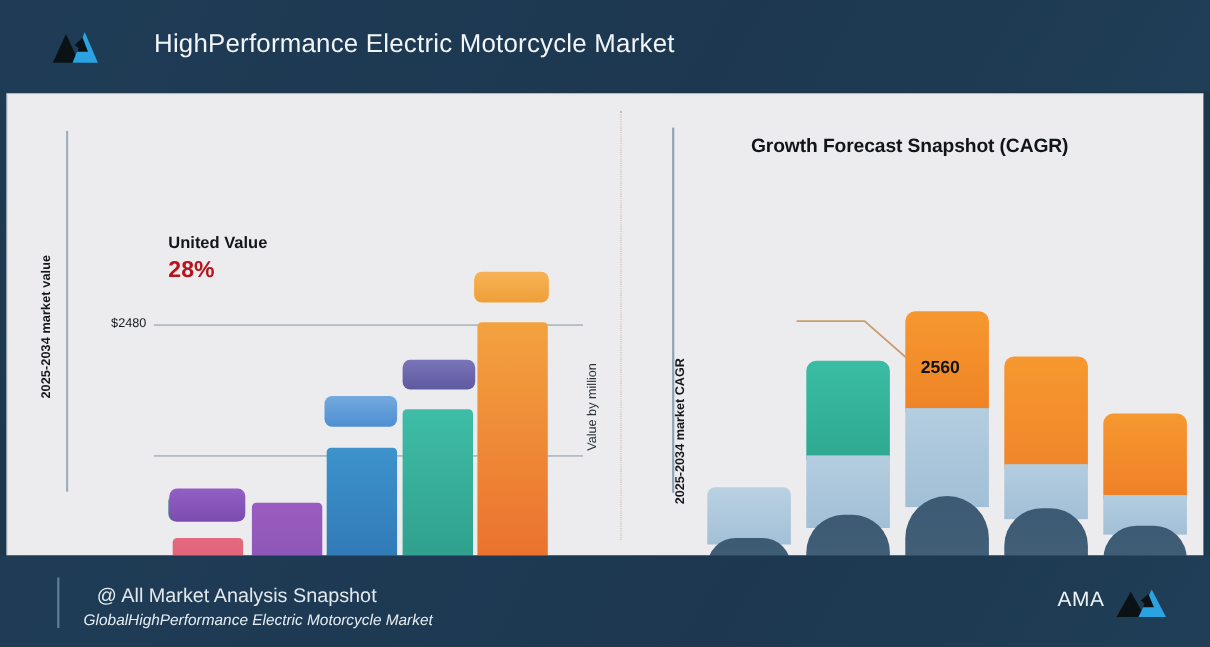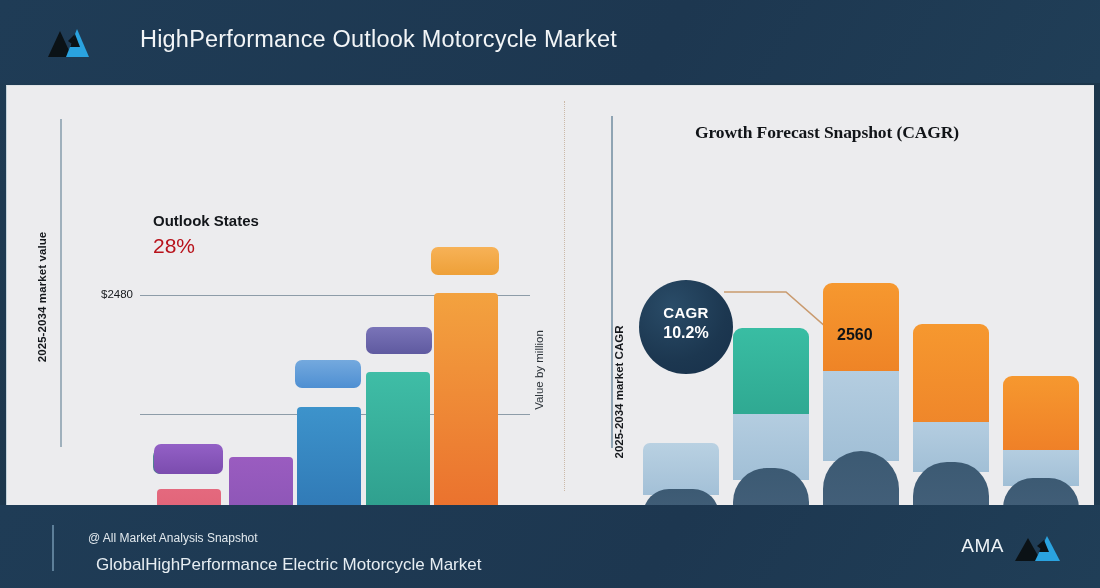--- a/index.html
+++ b/index.html
@@ -49,21 +49,21 @@
   #y-axis-line {
     position: absolute; left: 53px; top: 33px; width: 2px; height: 328px;
     background: #9fb0bc;
   }
   #us-label {
     position: absolute; left: 146px; top: 126px;
     font-size: 15px; font-weight: bold; color: #13161a;
   }
   #us-pct {
     position: absolute; left: 146px; top: 148px;
-    font-size: 21px; font-weight: normal; color: #b8121b;
+    font-size: 21px; font-weight: bold; color: #b8121b;
   }
   .tick-label {
     position: absolute; font-size: 11.5px; color: #16191d; text-align: right; width: 62px;
   }
   .gridline { position: absolute; height: 1px; background: #8d9ca8; }
   #x-axis-line {
     position: absolute; left: 133px; top: 434px; width: 390px; height: 1px; background: #9aa9b4;
   }
 
   .bar { position: absolute; bottom: 0; border-radius: 4px 4px 1px 1px; }
@@ -90,21 +90,21 @@
   }
   #right-axis-line {
     position: absolute; left: 604px; top: 30px; width: 1.5px; height: 332px;
     background: #8fa4b3;
   }
 
   
   #right-panel { position: absolute; left: 552px; top: 0; width: 536px; height: 420px; }
   #right-title {
     position: absolute; left: 0; top: 36px; width: 536px; text-align: center;
-    font-size: 17.5px; font-weight: bold; color: #111418; letter-spacing: -.1px; font-family: Liberation Serif, serif;
+    font-size: 17.5px; font-weight: bold; color: #111418; letter-spacing: -.1px;
   }
   #right-subtitle {
     position: absolute; left: 0; top: 69px; width: 536px; text-align: center;
     font-size: 13.5px; font-weight: bold; color: #14181c;
   }
   #cagr-badge {
     position: absolute; left: 80px; top: 194px; width: 94px; height: 94px;
     border-radius: 50%;
     background: radial-gradient(circle at 35% 28%, #2a4c68 0%, #1c3750 60%, #17304a 100%);
     color: #fff; text-align: center;
@@ -132,55 +132,55 @@
   
   #footer {
     position: absolute; left: 0; top: 505px; width: 1100px; height: 83px;
     background: linear-gradient(120deg, #1f3c56 0%, #1d3750 60%, #203e57 100%);
   }
   #footer-accent {
     position: absolute; left: 52px; top: 20px; width: 1.5px; height: 46px;
     background: #5d7f99;
   }
   #footer-line1 {
-    position: absolute; left: 88px; top: 26px; font-size: 12px; color: #e2e9ee;
+    position: absolute; left: 88px; top: 26px; font-size: 18px; color: #e2e9ee;
   }
   #footer-line2 {
-    position: absolute; left: 96px; top: 50px; font-size: 17px; color: #e6edf2;
+    position: absolute; left: 76px; top: 50px; font-size: 14px; color: #e6edf2; font-style: italic;
   }
   #footer-brand {
     position: absolute; right: 96px; top: 30px; font-size: 19px; color: #eef3f7; letter-spacing: .5px;
   }
   #footer-logo { position: absolute; right: 32px; top: 28px; width: 55px; height: 30px; }
 </style>
 </head>
 <body>
 
 <div id="page">
 
   <div id="header">
     <div id="logo-mark">
       <svg width="50" height="34" viewBox="0 0 50 34">
         <path d="M2 32 L14 6 L26 32 Z" fill="#0b1216"></path>
         <path d="M20 32 L31 4 L43 32 Z" fill="#2aa3e0"></path>
         <path d="M24 22 L29 9 L34 22 Z" fill="#0b1216"></path>
         <path d="M29 9 L26 19 L22 16 Z" fill="#0b1216"></path>
       </svg>
     </div>
-    <div id="header-title">HighPerformance Outlook Motorcycle Market</div>
+    <div id="header-title">HighPerformance Electric Motorcycle Market</div>
   </div>
 
   <div id="card">
 
     <div id="left-panel">
 
       <div id="y-axis-title-left">2025-2034 market value</div>
       <div id="y-axis-line"></div>
 
-      <div id="us-label">Outlook States</div>
+      <div id="us-label">United Value</div>
       <div id="us-pct">28%</div>
 
       <div class="gridline" style="left:133px; top:209px; width:390px;"></div>
       <div class="gridline" style="left:133px; top:328px; width:390px;"></div>
 
       <div class="tick-label" style="left:64px; top:202px;">$2480</div>
       <div class="tick-label" style="left:64px; top:427px;">$550</div>
 
       <div style="position:absolute; left:0; top:0; width:552px; height:434px;">
 
@@ -222,24 +222,20 @@
     <div id="cagr-axis-title">2025-2034 market CAGR</div>
     <div id="right-axis-line"></div>
 
     <div id="right-panel">
       <div id="right-title">Growth Forecast Snapshot (CAGR)</div>
 
       <svg id="connector" width="220" height="90">
         <polyline points="0,6 62,6 110,48 135,60" fill="none" stroke="#c99a6e" stroke-width="1.6"></polyline>
       </svg>
 
-      <div id="cagr-badge">
-        <div class="l1">CAGR</div>
-        <div class="l2">10.2%</div>
-      </div>
 
       <div style="position:absolute; left:0; top:0; width:536px; height:437px;">
 
         <div class="sbar" style="left:84px; top:357px; width:76px; height:80px;">
           <div class="seg seg-mid" style="top:0; height:52px; background:linear-gradient(180deg,#b9d1e2,#a3c0d7); border-radius:7px 7px 0 0;"></div>
           <div class="seg seg-bottom" style="top:46px; height:34px; background:linear-gradient(180deg,#3c5a73,#44607a); border-radius:26px 26px 0 0;"></div>
         </div>
 
         <div class="sbar" style="left:174px; top:242px; width:76px; height:195px;">
           <div class="seg seg-top" style="top:0; height:90px; background:linear-gradient(180deg,#39bda3,#2fa891); border-radius:9px 9px 0 0;"></div>

